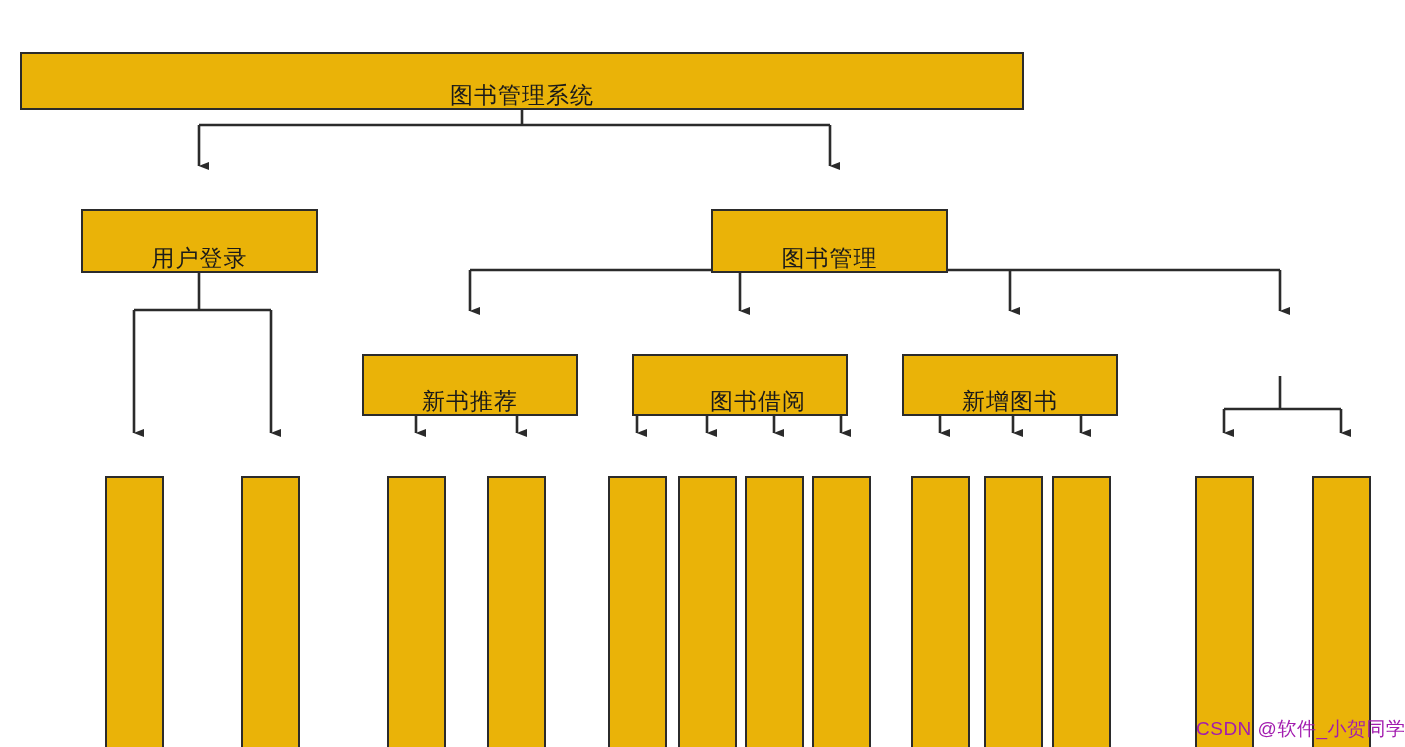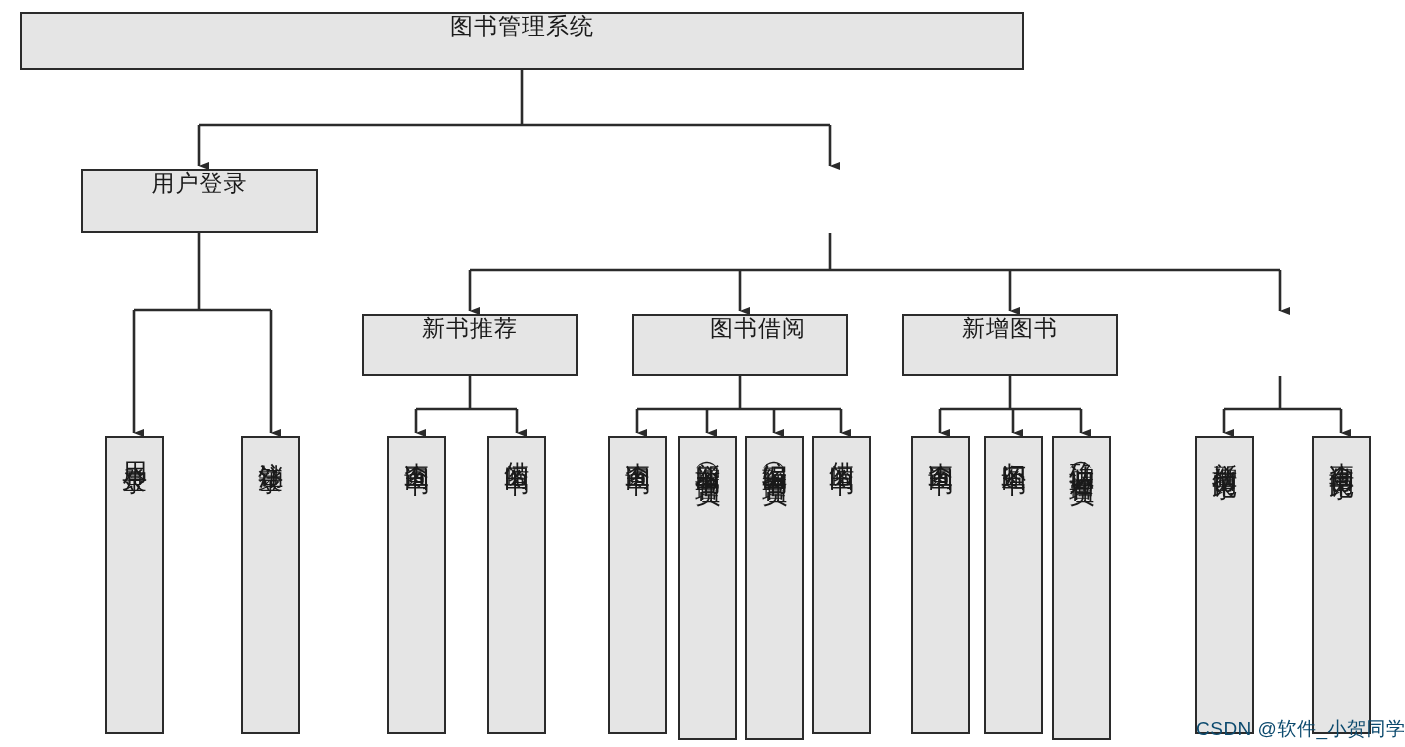--- a/index.html
+++ b/index.html
@@ -21,26 +21,27 @@
     position: absolute;
     left: 0;
     top: 0;
     width: 1405px;
     height: 747px;
     pointer-events: none;
   }
   .node {
     position: absolute;
     box-sizing: border-box;
-    background: #e5e5e5;
+    background: #eab308;
     border: 2.5px solid #2b2b2b;
     display: flex;
-    align-items: flex-start;
+    align-items: flex-end;
     justify-content: center;
     color: #1a1a1a;
+    margin-top: 40px;
   }
   .node-h .label {
     font-size: 23px;
     line-height: 1.1;
     letter-spacing: 1px;
     white-space: nowrap;
   }
   .node-v {
     padding: 4px 0;
   }
@@ -48,21 +49,21 @@
     writing-mode: vertical-rl;
     text-orientation: upright;
     font-size: 25px;
     line-height: 1.18;
     letter-spacing: 3px;
     white-space: nowrap;
   }
   .watermark {
     position: absolute;
     font-size: 19px;
-    color: #0c4a6e;
+    color: #a21caf;
     white-space: nowrap;
     letter-spacing: 0.5px;
     text-align: right;
   }
 </style>
 </head>
 <body>
 
 <div id="canvas">
 
@@ -118,20 +119,23 @@
     </g>
   </svg>
 
   <div class="node node-h" style="left:20px; top:12px; width:1004px; height:58px;">
     <span class="label">图书管理系统</span>
   </div>
 
   <div class="node node-h" style="left:81px; top:169px; width:237px; height:64px;">
     <span class="label">用户登录</span>
   </div>
+  <div class="node node-h" style="left:711px; top:169px; width:237px; height:64px;">
+    <span class="label">图书管理</span>
+  </div>
 
   <div class="node node-h" style="left:362px; top:314px; width:216px; height:62px;">
     <span class="label">新书推荐</span>
   </div>
   <div class="node node-h" style="left:632px; top:314px; width:216px; height:62px;padding-left:36px;">
     <span class="label">图书借阅</span>
   </div>
   <div class="node node-h" style="left:902px; top:314px; width:216px; height:62px;">
     <span class="label">新增图书</span>
   </div>

